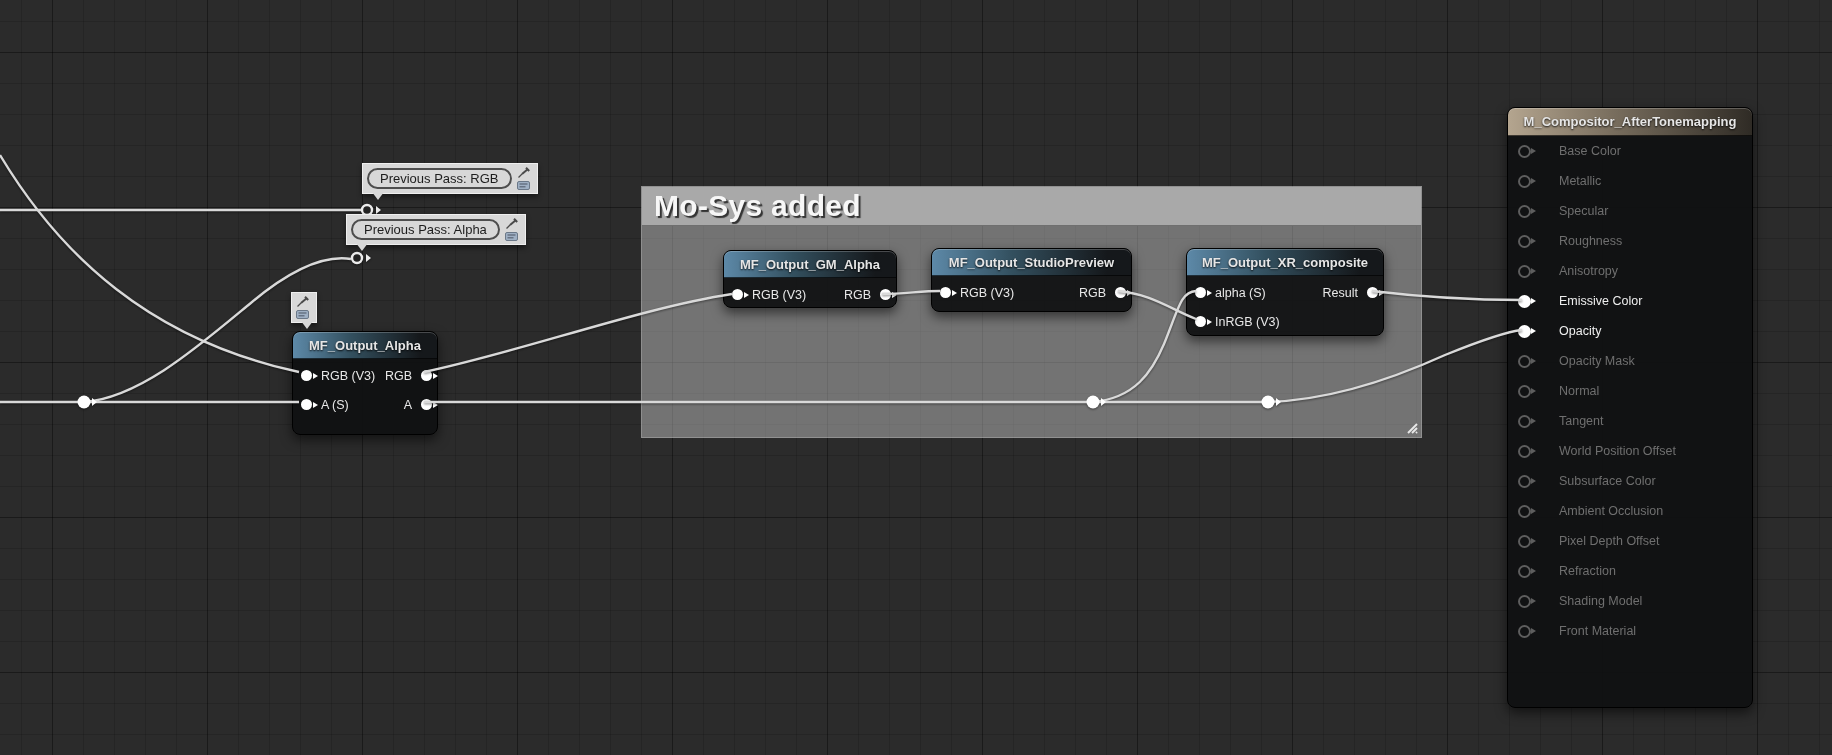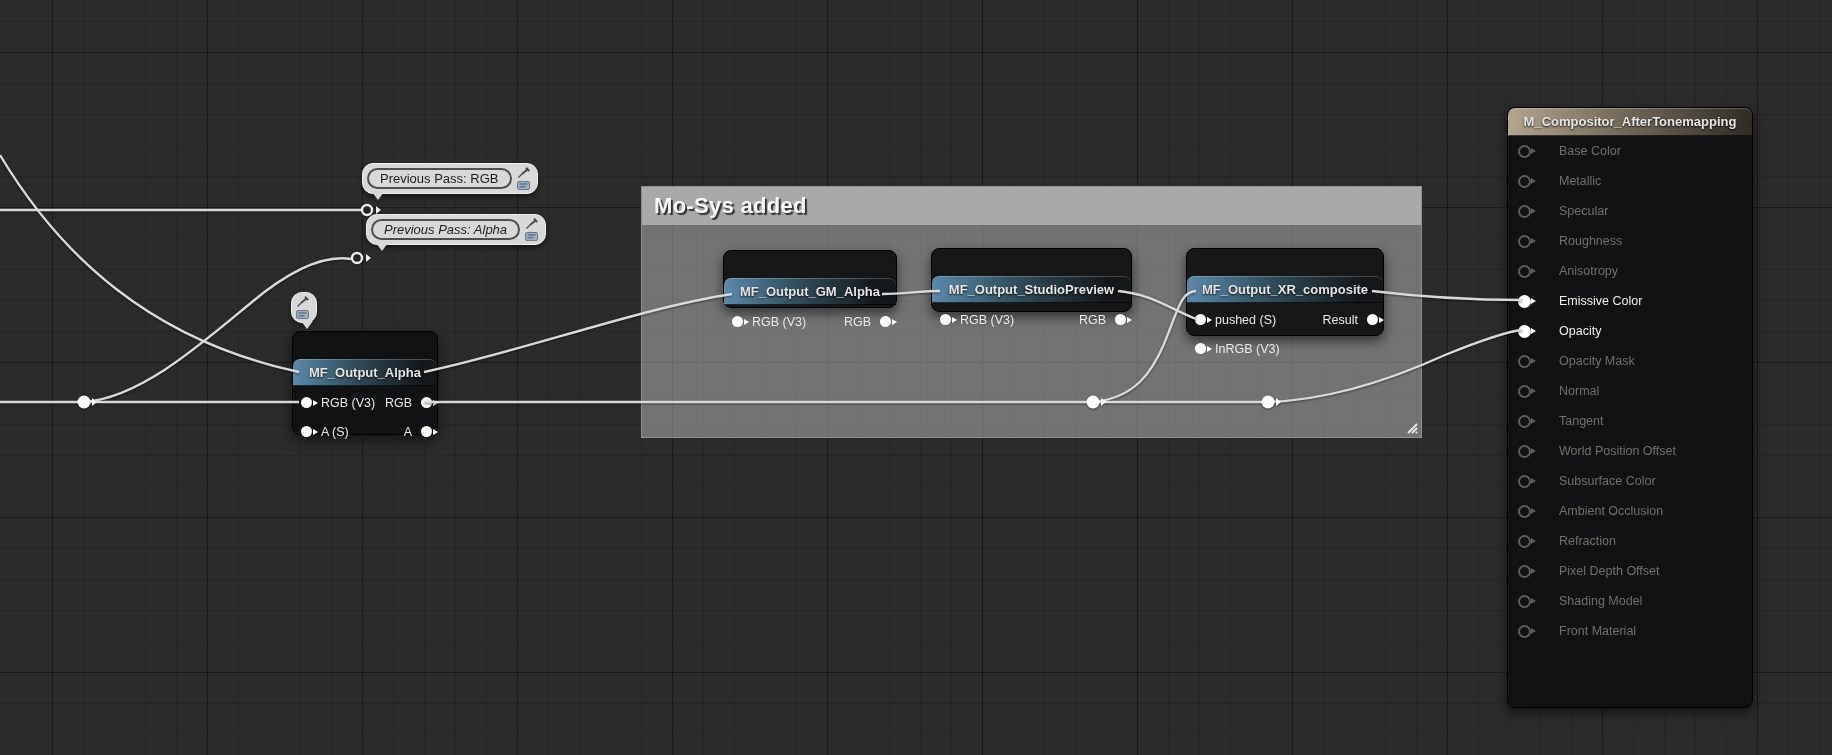--- a/index.html
+++ b/index.html
@@ -13,54 +13,54 @@
       linear-gradient(rgba(0,0,0,.13) 1px, transparent 1px),
       linear-gradient(90deg, rgba(0,0,0,.13) 1px, transparent 1px);
     background-size:155px 155px,155px 155px,31px 31px,31px 31px;
     background-position:52px 52px,52px 52px,21px 21px,21px 21px;
   }
   
   .comment{position:absolute;left:641px;top:186px;width:781px;height:252px;
     background:rgba(214,214,214,.42);border:1px solid rgba(235,235,235,.25);
     box-sizing:border-box;z-index:1;}
   .comment-title{height:38px;background:#a9a9a9;display:flex;align-items:center;
-    padding-left:12px;font-size:22px;font-weight:bold;color:#f7f7f7;
+    padding-left:12px;font-size:30px;font-weight:bold;color:#f7f7f7;
     letter-spacing:.3px;text-shadow:2px 2px 1px rgba(0,0,0,.7);
     border-bottom:1px solid #6f6f6f;}
   .resize-handle{position:absolute;right:3px;bottom:3px;width:16px;height:16px;}
   
   .node{position:absolute;background:rgba(16,17,18,.94);border:1px solid #000;
     border-radius:8px;box-shadow:0 5px 12px rgba(0,0,0,.55);z-index:2;box-sizing:border-box;}
   .node-header{height:26px;border-radius:7px 7px 0 0;display:flex;align-items:center;
     justify-content:center;font-weight:bold;font-size:13px;color:#e6e6e6;
     text-shadow:0 1px 2px rgba(0,0,0,.9);
     border-bottom:1px solid rgba(0,0,0,.65);
     box-shadow:inset 0 1px 0 rgba(255,255,255,.22);}
-  .header-blue{background:linear-gradient(90deg,#5d89a8 0%,#33505f 40%,#15181b 88%);margin-top:27px;}
+  .header-blue{background:linear-gradient(90deg,#5d89a8 0%,#33505f 40%,#15181b 88%);}
   .header-tan{background:linear-gradient(90deg,#b4a58f 0%,#7a6f5f 42%,#2f2b25 100%);}
   .node-body{padding-top:2px;}
   .prow{height:29px;display:flex;align-items:center;justify-content:space-between;
     padding:0 5px 0 8px;font-size:12.5px;color:#e8e8e8;}
   .pin-in,.pin-out{display:flex;align-items:center;}
   .pin{width:11px;height:11px;border-radius:50%;background:#fff;position:relative;flex:none;}
   .pin::after{content:'';position:absolute;left:12px;top:2.5px;width:0;height:0;
     border-left:5px solid #fff;border-top:3px solid transparent;border-bottom:3px solid transparent;}
   .pin-in .plabel{margin-left:9px;}
   .pin-out .plabel{margin-right:9px;}
   
   .crow{height:30px;display:flex;align-items:center;padding-left:10px;}
   .cpin{width:9px;height:9px;border-radius:50%;border:2px solid #5e5e5e;position:relative;flex:none;background:transparent;}
   .cpin::after{content:'';position:absolute;left:11px;top:1.5px;width:0;height:0;
     border-left:5px solid #5e5e5e;border-top:3px solid transparent;border-bottom:3px solid transparent;}
   .clabel{margin-left:28px;font-size:12.5px;color:#6f6f6f;}
   .crow.on .cpin{background:#fff;border-color:#fff;}
   .crow.on .cpin::after{border-left-color:#fff;}
   .crow.on .clabel{color:#efefef;}
   
-  .bubble{position:absolute;background:#d8d8d8;border:1px solid #efefef;border-radius:11px;
+  .bubble{position:absolute;background:#d8d8d8;border:1px solid #efefef;border-radius:0;
     padding:3px 5px 3px 4px;display:flex;align-items:center;gap:5px;z-index:4;
     box-shadow:0 3px 5px rgba(0,0,0,.45);text-align:center;}
   .bubble::after{content:'';position:absolute;bottom:-7px;left:9px;width:0;height:0;
     border-left:6px solid transparent;border-right:6px solid transparent;border-top:8px solid #d8d8d8;}
   .bubble-pill{border:2px solid #4e4e4e;border-radius:999px;padding:1px 11px;
     font-size:13px;color:#1d1d1d;white-space:nowrap;background:transparent;}
   .bubble-icons{display:flex;flex-direction:column;align-items:center;gap:2px;padding-right:2px;}
   
   #wires{position:absolute;left:0;top:0;z-index:3;
     filter:drop-shadow(0 1px 1px rgba(0,0,0,.45));}
@@ -138,21 +138,21 @@
       </div>
     </div>
   </div>
 
   <div class="node" style="left:1186px;top:248px;width:198px;height:88px;">
     <div class="node-header header-blue">MF_Output_XR_composite</div>
     <div class="node-body">
       <div class="prow">
         <span class="pin-in">
             <span class="pin"></span>
-            <span class="plabel">pushed (S)</span>
+            <span class="plabel">alpha (S)</span>
           </span>
         <span class="pin-out">
             <span class="plabel">Result</span>
             <span class="pin"></span>
           </span>
       </div>
       <div class="prow">
         <span class="pin-in">
             <span class="pin"></span>
             <span class="plabel">InRGB (V3)</span>
@@ -211,25 +211,25 @@
       <div class="crow">
           <span class="cpin"></span>
           <span class="clabel">Subsurface Color</span>
         </div>
       <div class="crow">
           <span class="cpin"></span>
           <span class="clabel">Ambient Occlusion</span>
         </div>
       <div class="crow">
           <span class="cpin"></span>
+          <span class="clabel">Pixel Depth Offset</span>
+        </div>
+      <div class="crow">
+          <span class="cpin"></span>
           <span class="clabel">Refraction</span>
-        </div>
-      <div class="crow">
-          <span class="cpin"></span>
-          <span class="clabel">Pixel Depth Offset</span>
         </div>
       <div class="crow">
           <span class="cpin"></span>
           <span class="clabel">Shading Model</span>
         </div>
       <div class="crow">
           <span class="cpin"></span>
           <span class="clabel">Front Material</span>
         </div>
     </div>
@@ -278,21 +278,21 @@
           </g>
       </svg>
       <svg width="13" height="9" viewBox="0 0 13 9">
         <rect x="0.5" y="0.5" width="12" height="8" rx="1.5" fill="#9fb0c4" stroke="#6b7888"></rect>
         <line x1="2.5" y1="3" x2="10.5" y2="3" stroke="#5a6575" stroke-width="1.2"></line>
         <line x1="2.5" y1="5.8" x2="8.5" y2="5.8" stroke="#5a6575" stroke-width="1.2"></line>
       </svg>
     </span>
   </div>
 
-  <div class="bubble" style="left:366px;top:214px;font-style:italic;">
+  <div class="bubble" style="left:346px;top:214px;">
     <span class="bubble-pill">Previous Pass: Alpha</span>
     <span class="bubble-icons">
       <svg width="13" height="12" viewBox="0 0 13 12">
         <g stroke="#4a4a4a" stroke-width="2">
             <line x1="11" y1="2" x2="5" y2="7"></line>
             <line x1="9" y1="0.8" x2="12.2" y2="4"></line>
             <line x1="5" y1="7" x2="1.5" y2="10.5" stroke-width="1.3"></line>
           </g>
       </svg>
       <svg width="13" height="9" viewBox="0 0 13 9">

